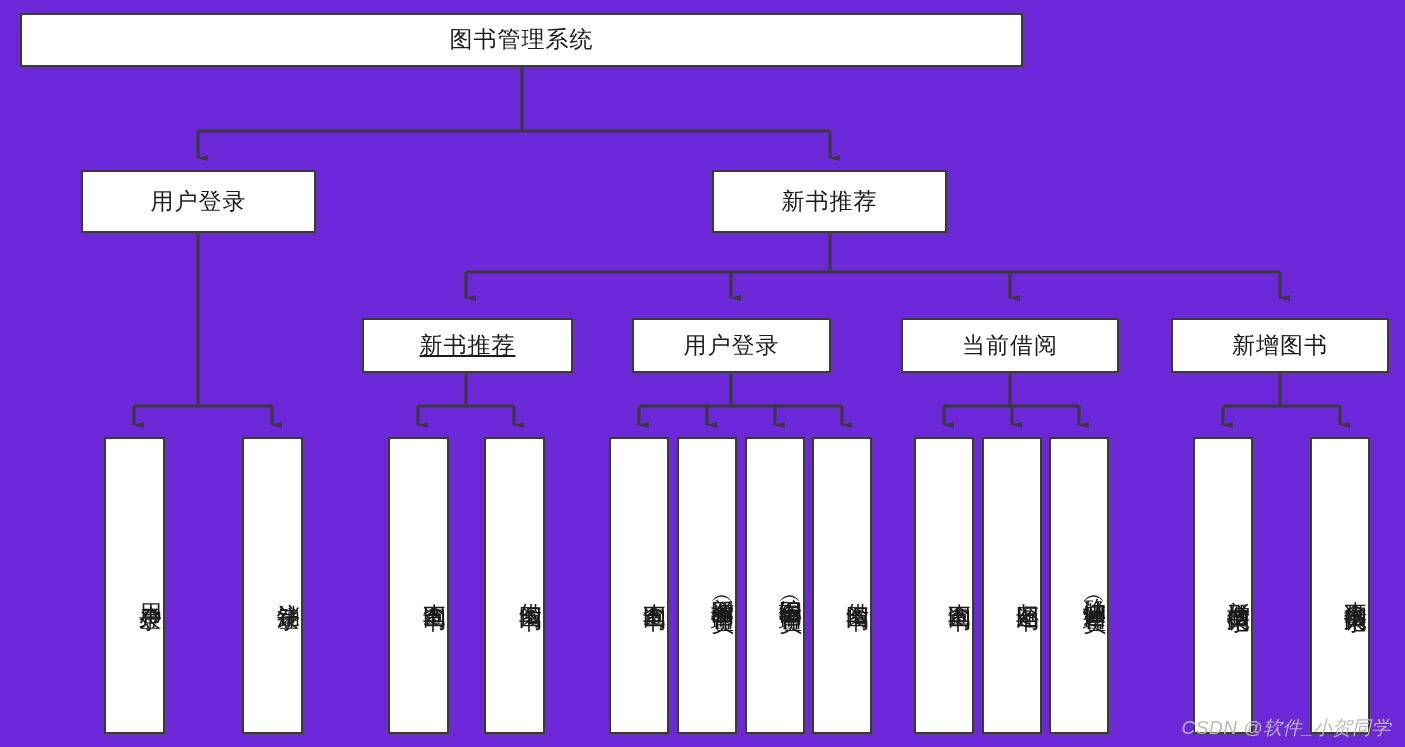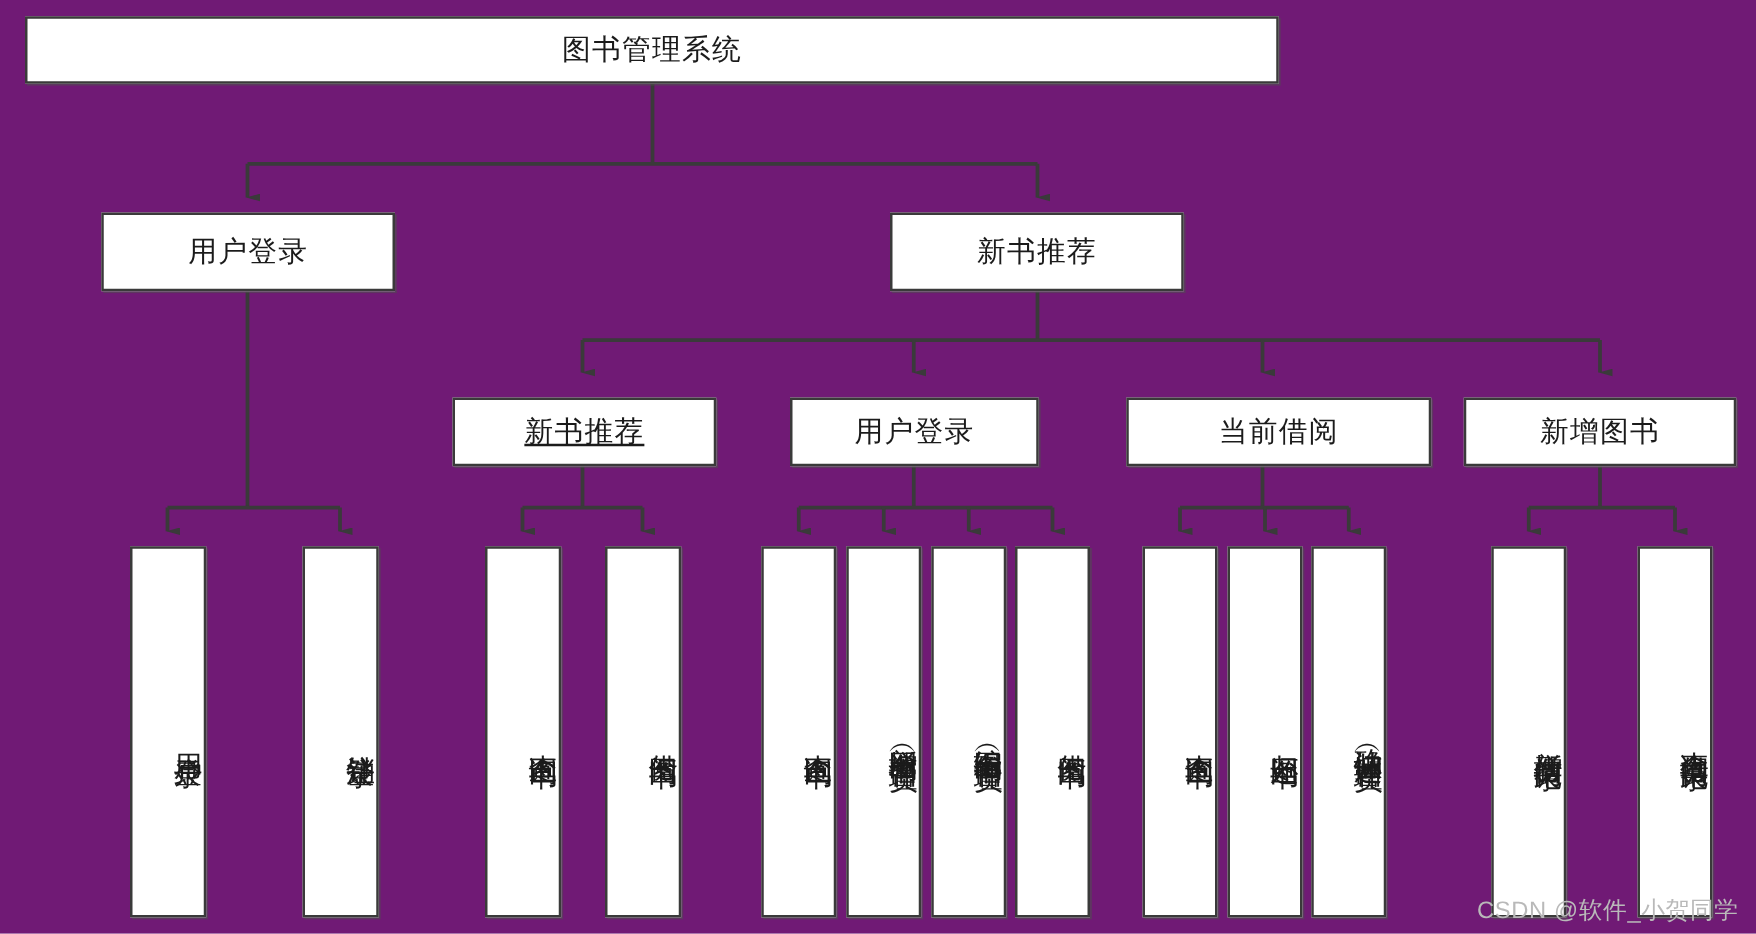--- a/index.html
+++ b/index.html
@@ -7,21 +7,21 @@
     padding: 0;
     background: #ffffff;
   }
   body {
     font-family: "Liberation Sans", "DejaVu Sans", sans-serif;
   }
   #canvas {
     position: relative;
     width: 1405px;
     height: 747px;
-    background: #701a75;
+    background: #6d28d9;
     overflow: hidden;
   }
   #edges {
     position: absolute;
     left: 0;
     top: 0;
     width: 1405px;
     height: 747px;
     pointer-events: none;
   }
@@ -58,20 +58,21 @@
     display: block;
   }
   .watermark {
     position: absolute;
     right: 14px;
     bottom: 6px;
     font-size: 19px;
     color: #b9b9b9;
     white-space: nowrap;
     letter-spacing: 0.5px;
+    font-style: italic;
   }
 </style>
 </head>
 <body>
 
 <div id="canvas">
 
   <svg id="edges" viewBox="0 0 1405 747">
     <defs>
       <marker id="arrow" markerWidth="10" markerHeight="12" refX="3" refY="10" orient="auto" markerUnits="userSpaceOnUse">
@@ -133,21 +134,21 @@
   <div class="node horiz" style="left:712px; top:170px; width:235px; height:63px;">
     <span>新书推荐</span>
   </div>
 
   <div class="node horiz" style="left:362px; top:318px; width:211px; height:55px;text-decoration:underline;">
     <span>新书推荐</span>
   </div>
   <div class="node horiz" style="left:632px; top:318px; width:199px; height:55px;">
     <span>用户登录</span>
   </div>
-  <div class="node horiz" style="left:901px; top:318px; width:244px; height:55px;">
+  <div class="node horiz" style="left:901px; top:318px; width:218px; height:55px;">
     <span>当前借阅</span>
   </div>
   <div class="node horiz" style="left:1171px; top:318px; width:218px; height:55px;">
     <span>新增图书</span>
   </div>
 
   <div class="node vert" style="left:104px; top:437px; width:61px; height:297px;">
     <span>用户登录</span>
   </div>
   <div class="node vert" style="left:242px; top:437px; width:61px; height:297px;">

